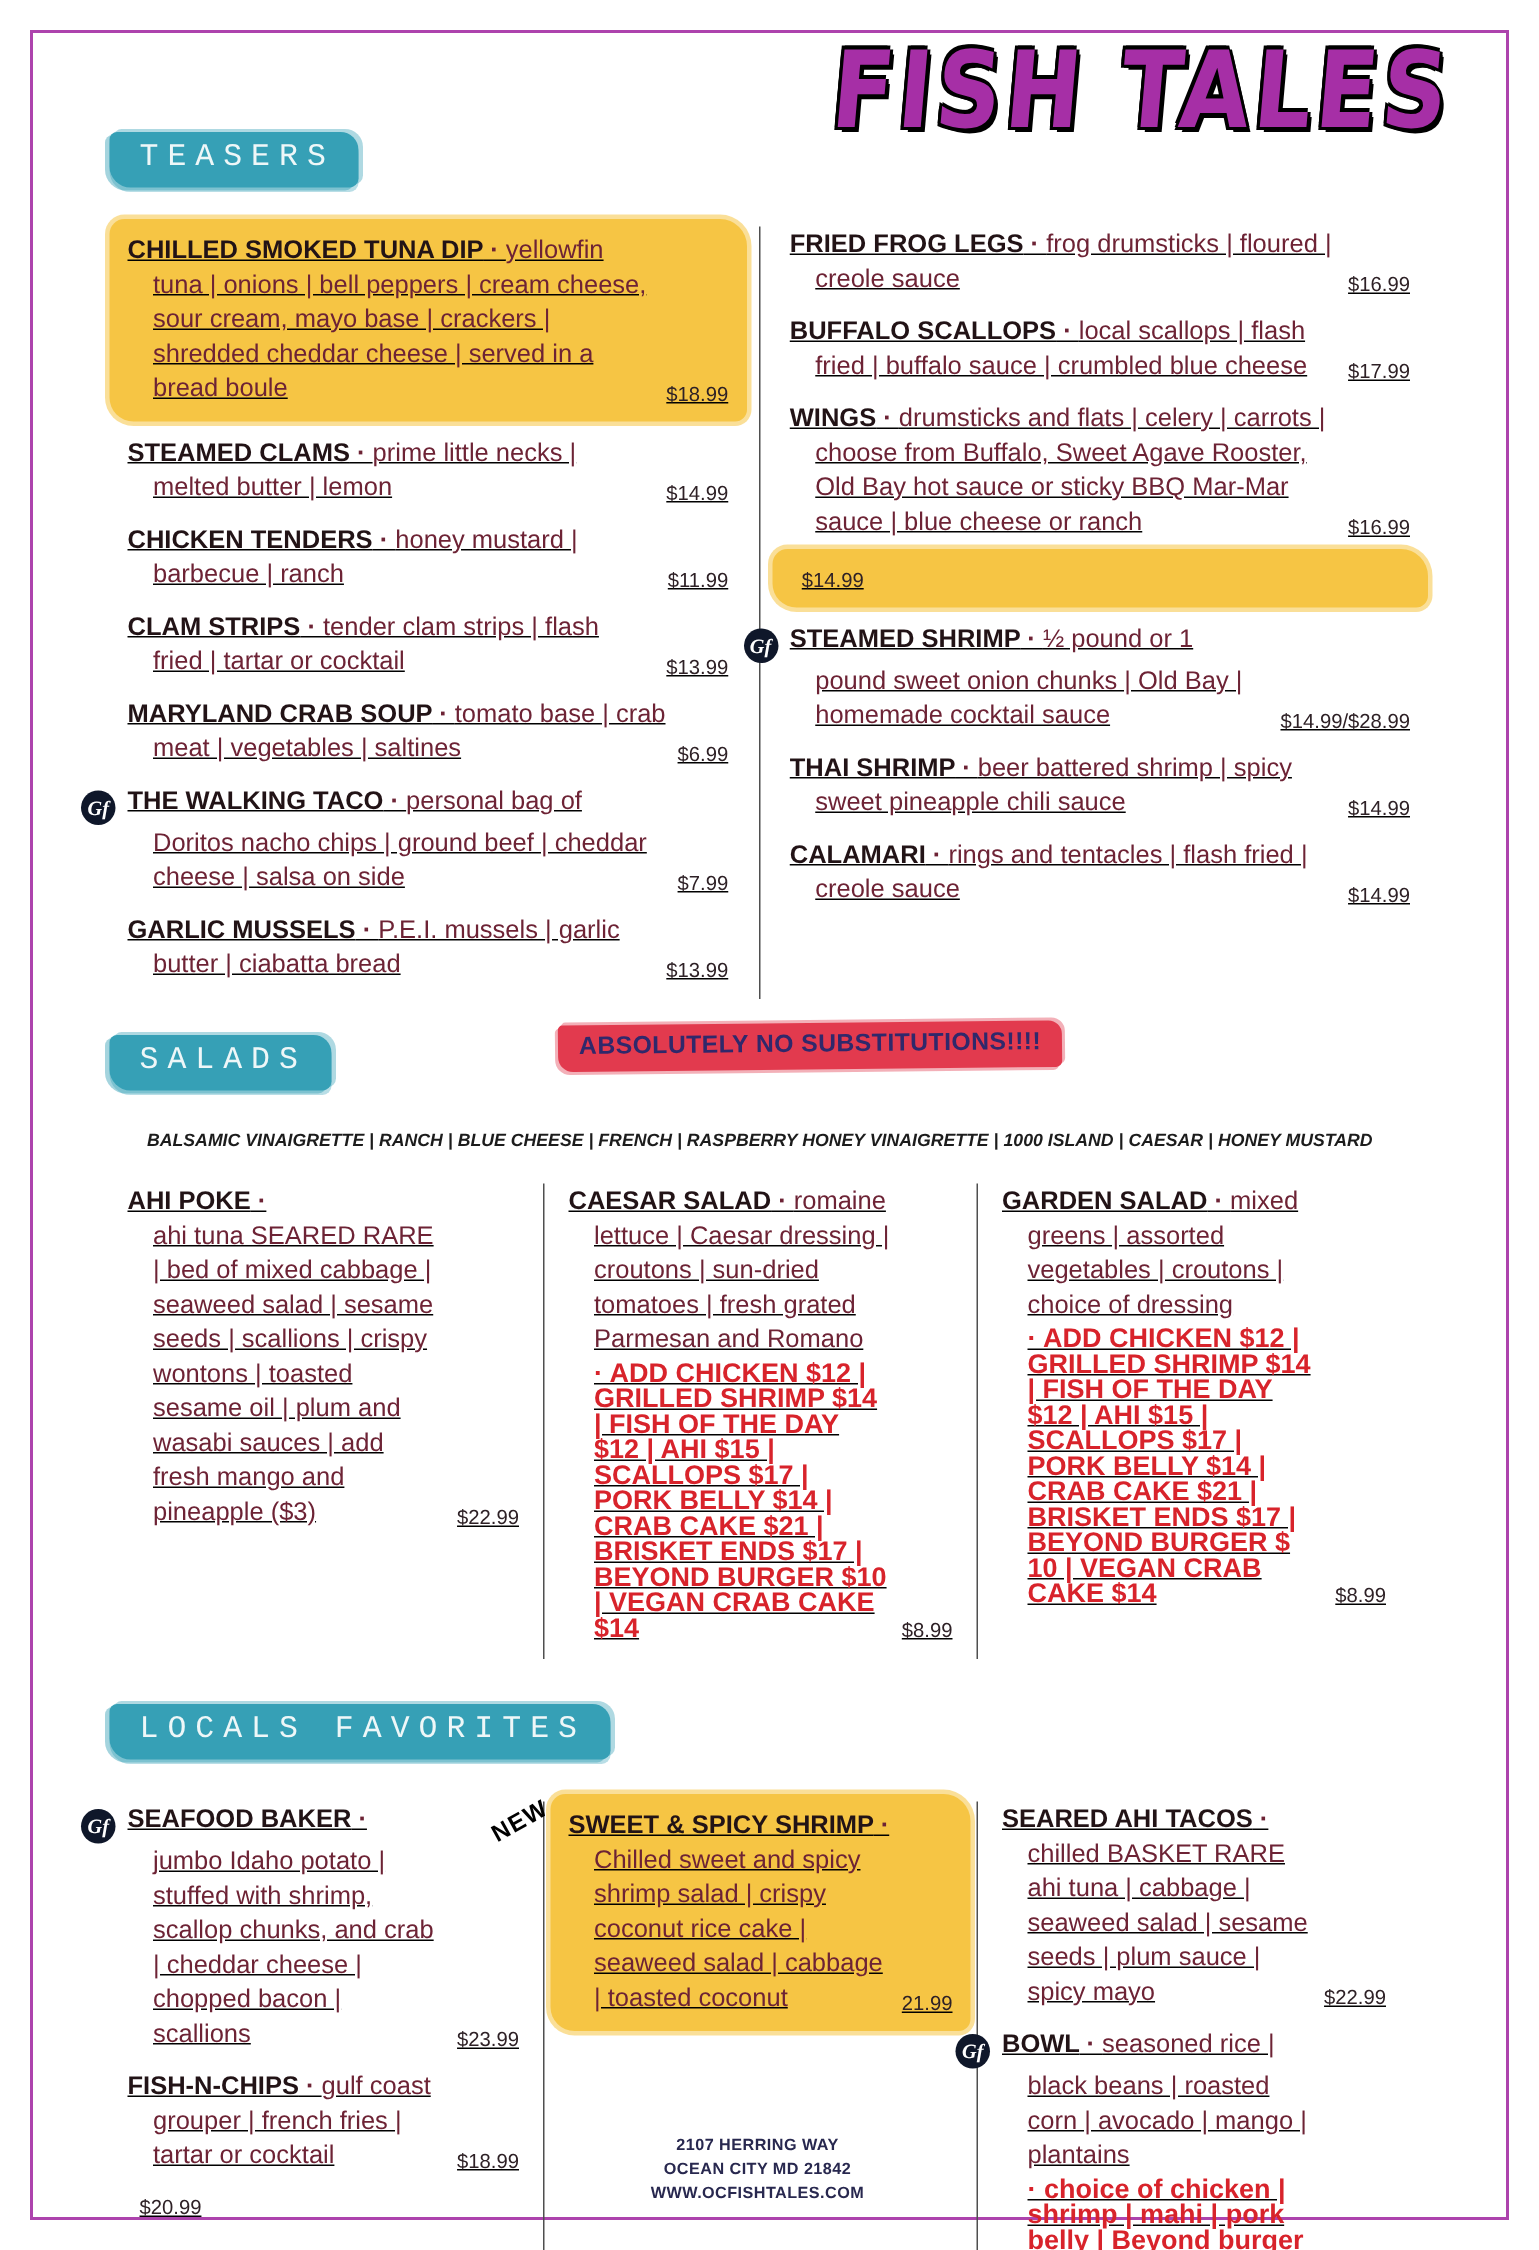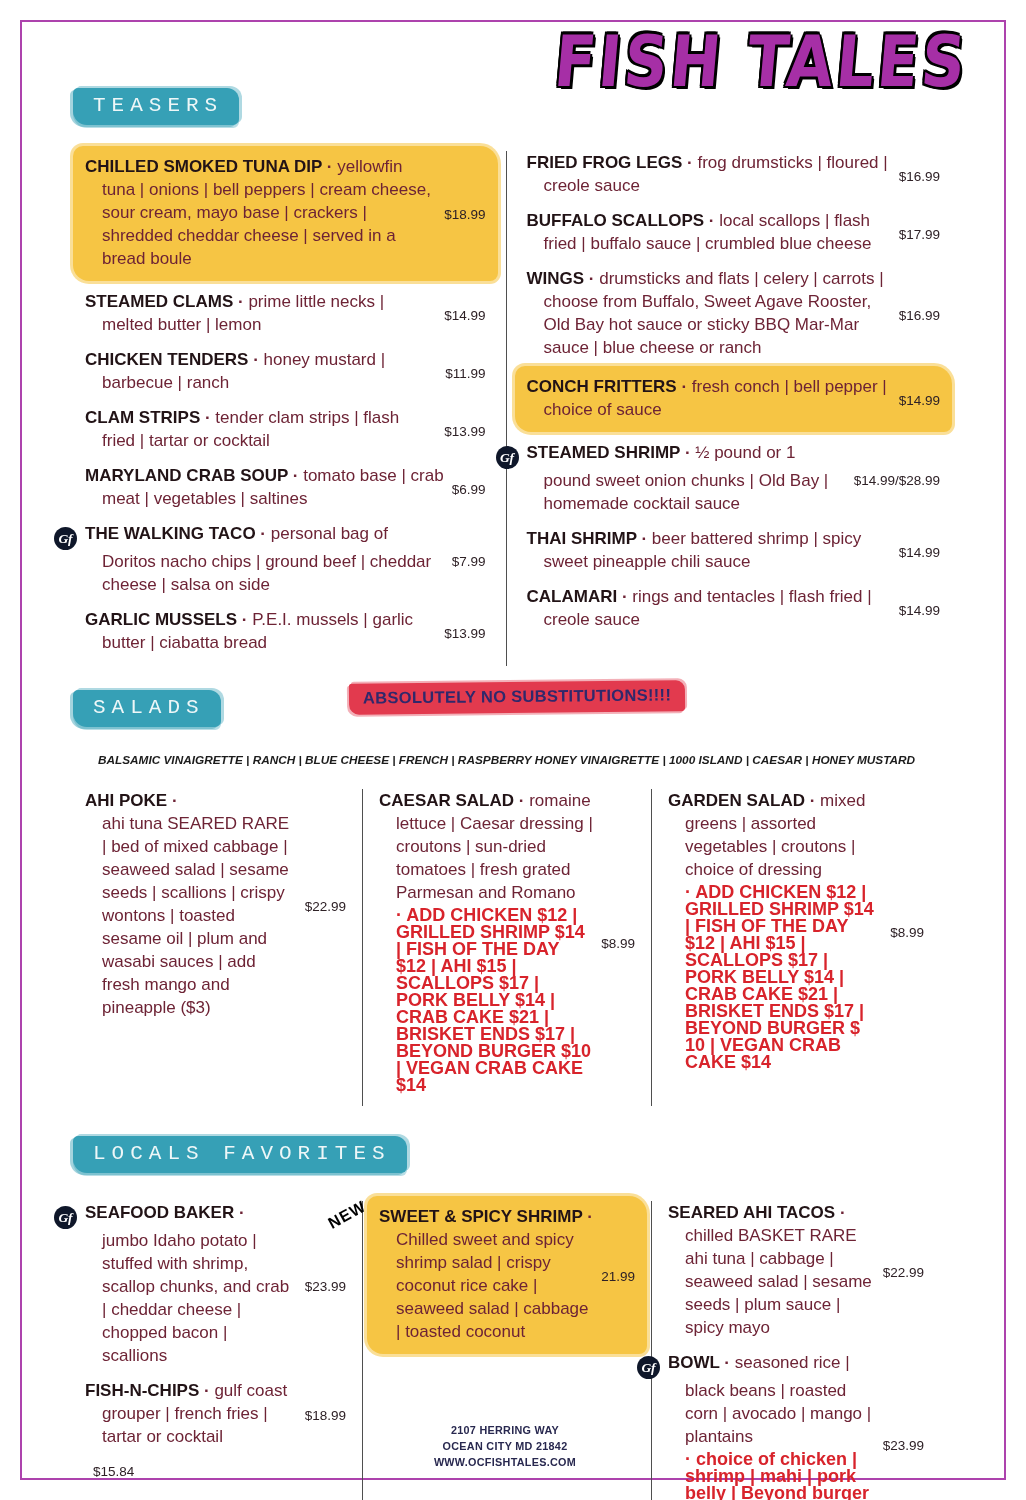--- a/index.html
+++ b/index.html
@@ -29,21 +29,21 @@
     box-shadow:-3px 2px 0 rgba(54,160,182,.45), 3px -2px 0 rgba(54,160,182,.4), 0 3px 0 rgba(54,160,182,.35);
   }
 
   section { position:relative; }
   .teasers { padding:88px 86px 0 73px; }
   .cols2 { display:grid; grid-template-columns:1fr 1fr; margin-top:26px; }
   .colL { padding:0 20px 0 12px; border-right:1.5px solid #4f4f4f; }
   .colR { padding-left:20px; }
 
   
-  .item { display:flex; align-items:center; margin-bottom:12px; position:relative; }
+  .item { display:flex; align-items:flex-end; margin-bottom:12px; position:relative;text-decoration:underline; }
   .main { flex:1; min-width:0; }
   .ip { margin:0; font-size:17px; line-height:23px; color:var(--maroon,#6d2335); padding-left:17px; text-indent:-17px; }
   .nm { font-weight:bold; color:#221316; }
   .dt { font-weight:bold; }
   .ds { color:var(--maroon,#6d2335); font-size:17px; line-height:23px; }
   p.ds.blk { margin:0; padding-left:17px; }
   .addons { margin:3px 0 0; padding-left:17px; font-size:18px; line-height:17px; font-weight:bold; color:var(--red,#d8232b); }
   .price { font-size:13.5px; color:#2e2126; padding-top:4px; margin-left:8px; white-space:nowrap; }
   .item.hl { background:var(--yellow,#f6c544); padding:9px 12px 11px; margin:-5px -12px 9px; border-radius:10px 18px 8px 16px; box-shadow:0 0 0 3px rgba(246,197,68,.55); }
   .gf {
@@ -52,21 +52,21 @@
     font-style:italic; font-weight:bold; font-size:13.5px; text-align:center;
     margin-left:-31px; margin-right:8px; text-indent:0; vertical-align:-4px;
   }
   .new-label {
     position:absolute; left:-40px; top:10px; transform:rotate(-29deg);
     font-weight:bold; font-size:16px; color:#000; letter-spacing:1px;
   }
 
   
   .salads { padding:24px 86px 0 73px; }
-  .salads-head { display:flex; align-items:flex-start; }
+  .salads-head { display:flex; align-items:flex-start;gap:23px; }
   .banner {
     margin:-8px 0 0 128px; background:var(--banner,#e23a4e); color:#30286b;
     font-weight:bold; font-size:16.5px; letter-spacing:.3px;
     padding:5px 14px 7px; border-radius:3px 9px 4px 10px; transform:rotate(-.6deg);
     box-shadow:-2px 2px 0 rgba(226,58,78,.4), 2px -2px 0 rgba(226,58,78,.4);
   }
   .dressings { text-align:center; font-style:italic; font-weight:bold; font-size:11.8px; color:#1c1c1c; margin:26px 0 22px; }
   .cols3 { display:grid; grid-template-columns:1fr 1fr 1fr; }
   .scol { padding:0 16px; min-width:0; }
   .scol:first-child { padding-left:12px; }
@@ -146,23 +146,20 @@
           </div>
           <div class="price">$17.99</div>
         </div>
         <div class="item">
           <div class="main">
             <p class="ip"><span class="nm">WINGS</span><span class="dt"> · </span><span class="ds">drumsticks and flats | celery | carrots | choose from Buffalo, Sweet Agave Rooster, Old Bay hot sauce or sticky BBQ Mar-Mar sauce | blue cheese or ranch</span></p>
           </div>
           <div class="price">$16.99</div>
         </div>
         <div class="item hl">
-          <div class="main">
-            <p class="ip"><span class="nm">CONCH FRITTERS</span><span class="dt"> · </span><span class="ds">fresh conch | bell pepper | choice of sauce</span></p>
-          </div>
           <div class="price">$14.99</div>
         </div>
         <div class="item">
           <div class="main">
             <p class="ip"><span class="gf">Gf</span><span class="nm">STEAMED SHRIMP</span><span class="dt"> · </span><span class="ds">½ pound or 1 pound sweet onion chunks | Old Bay | homemade cocktail sauce</span></p>
           </div>
           <div class="price">$14.99/$28.99</div>
         </div>
         <div class="item">
           <div class="main">
@@ -228,21 +225,21 @@
           </div>
           <div class="price">$23.99</div>
         </div>
         <div class="item">
           <div class="main">
             <p class="ip"><span class="nm">FISH-N-CHIPS</span><span class="dt"> · </span><span class="ds">gulf coast grouper | french fries | tartar or cocktail</span></p>
           </div>
           <div class="price">$18.99</div>
         </div>
         <div class="item">
-          <div class="price">$15.84</div>
+          <div class="price">$20.99</div>
         </div>
       </div>
     <div class="scol">
         <div class="item hl">
           <span class="new-label">NEW</span>
           <div class="main">
             <p class="ip"><span class="nm">SWEET &amp; SPICY SHRIMP</span><span class="dt"> · </span></p>
             <p class="ds blk">Chilled sweet and spicy shrimp salad | crispy coconut rice cake | seaweed salad | cabbage | toasted coconut</p>
           </div>
           <div class="price">21.99</div>

